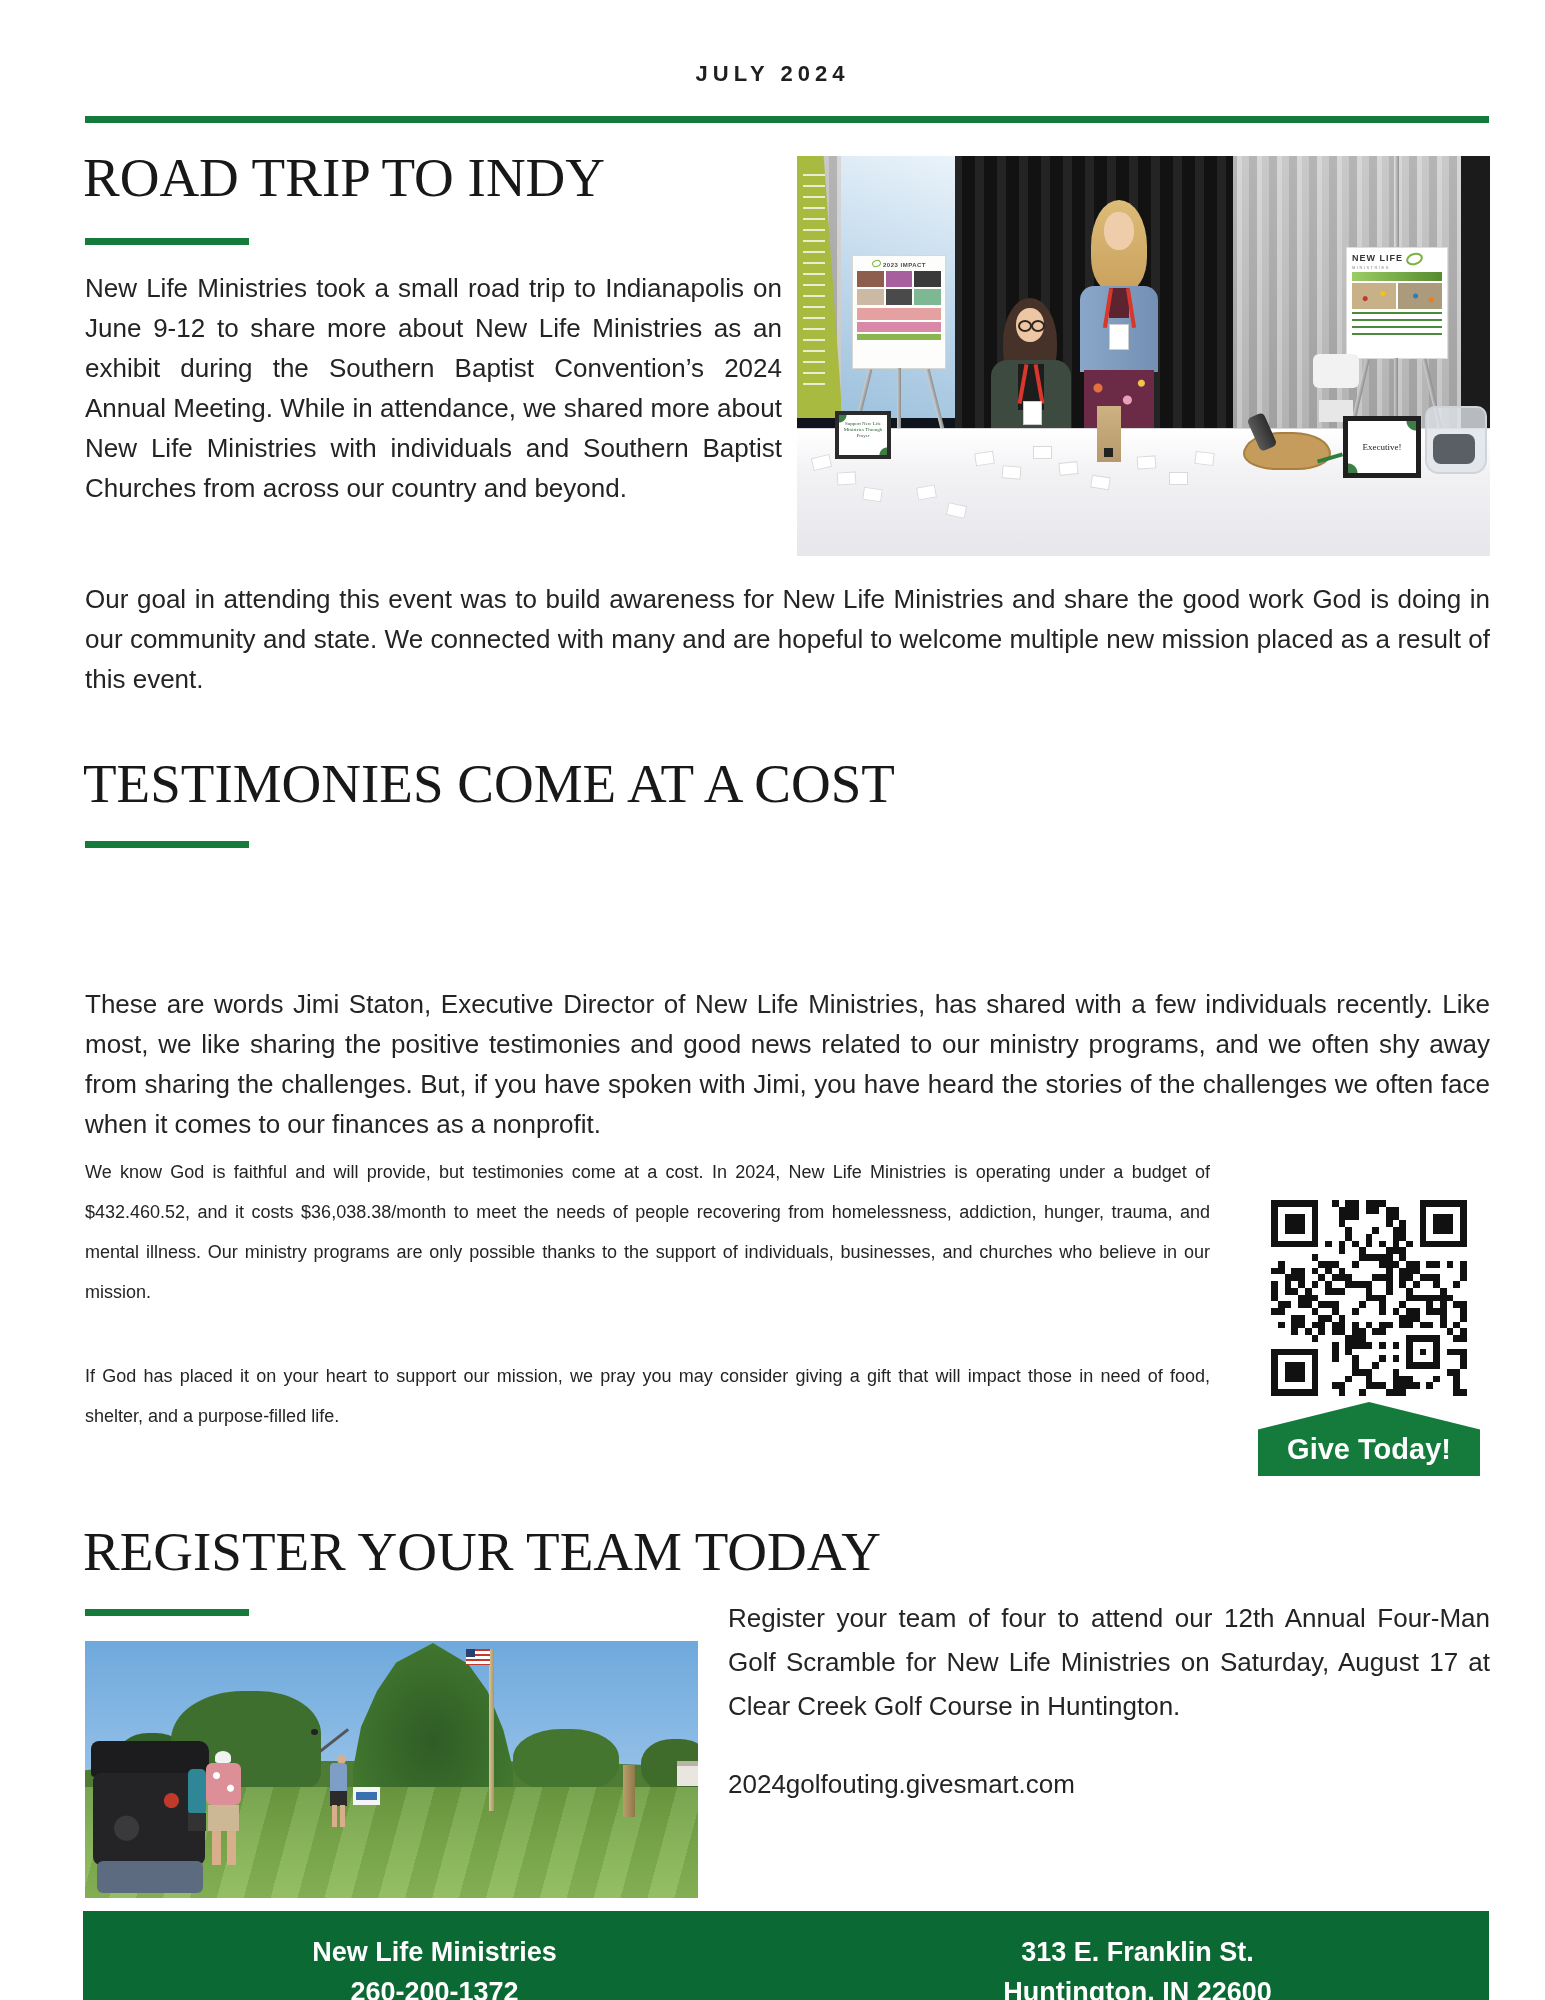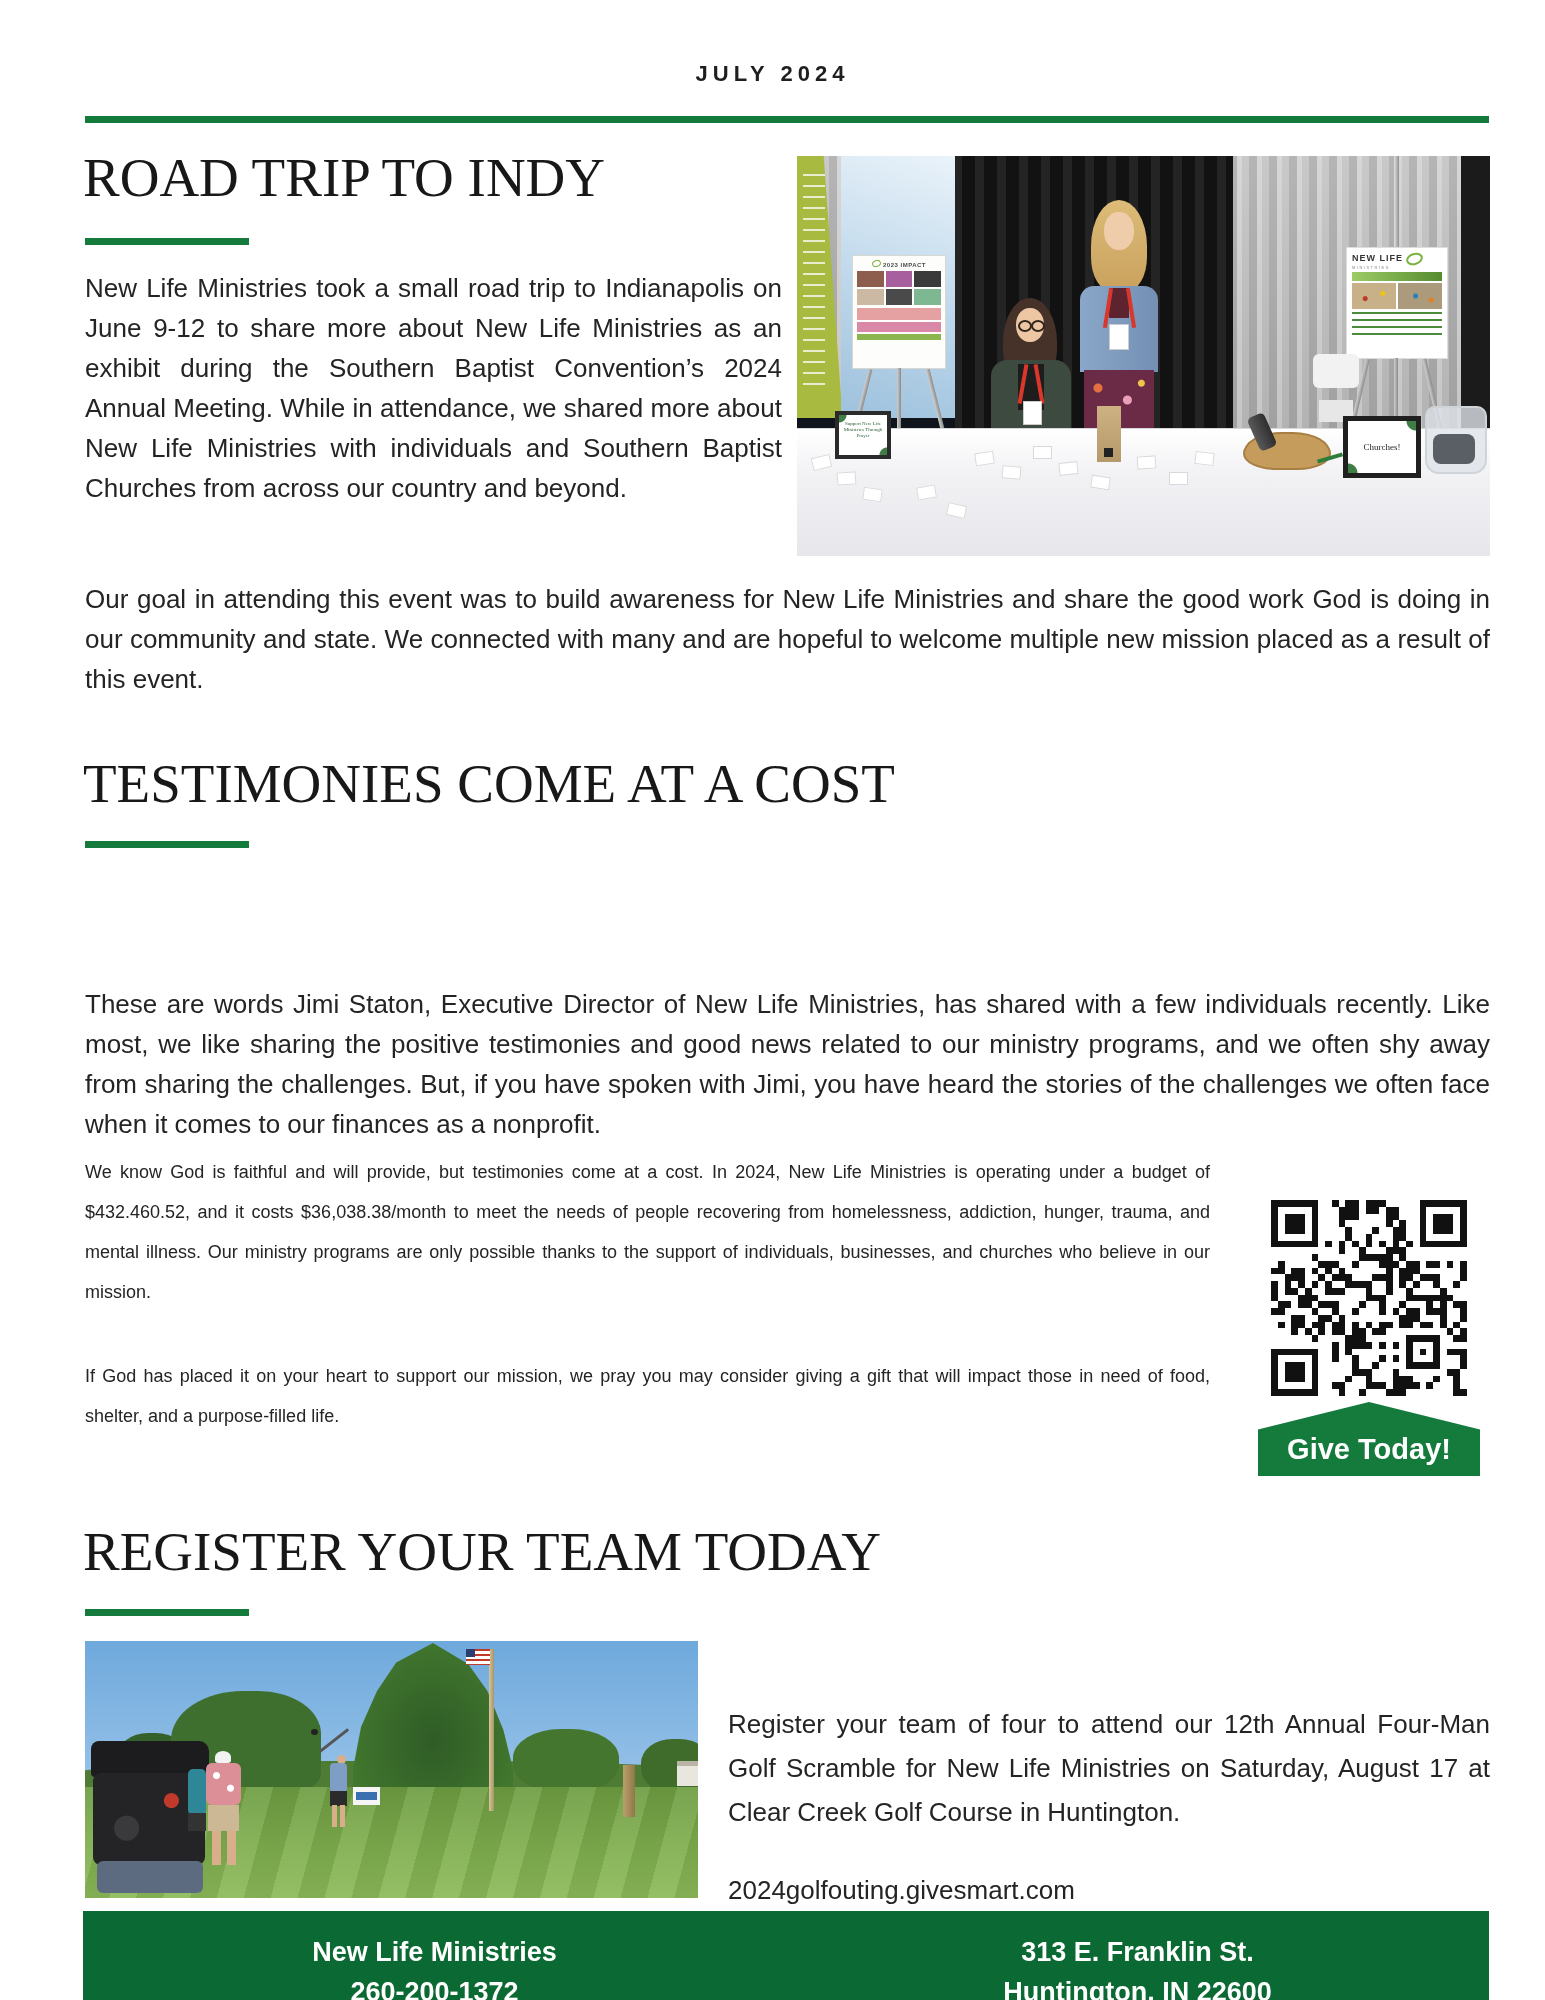--- a/index.html
+++ b/index.html
@@ -26,21 +26,21 @@
   .wrapblock .t3{margin-top:44px;}
   
   .qr-float{float:right;width:222px;margin:48px 10px 0 48px;}
   .qr{display:block;width:196px;height:196px;margin:0 auto;background:#fff;}
   .qr rect{fill:#111;}
   .give-btn{margin-top:6px;width:222px;height:74px;background:#157B3C;
     clip-path:polygon(50% 0%,100% 37%,100% 100%,0% 100%,0% 37%);
     display:flex;align-items:flex-end;justify-content:center;cursor:pointer;}
   .give-btn span{color:#ffffff;font-weight:700;font-size:29px;line-height:29px;padding-bottom:12px;}
   
-  .golf-col{position:absolute;left:728px;top:1674px;width:762px;}
+  .golf-col{position:absolute;left:728px;top:1568px;width:762px;}
   .golf-col p{margin:0;font-size:26px;line-height:44px;text-align:justify;color:#242424;}
   .golf-link{margin-top:34px !important;text-align:left !important;cursor:pointer;}
   
   .footer{position:absolute;left:83px;top:1883px;width:1406px;height:117px;background:#0B6A33;
     display:flex;color:#ffffff;font-weight:700;font-size:27px;line-height:40px;}
   .f-col{width:50%;text-align:center;padding-top:21px;}
   
   .photo-booth{position:absolute;left:797px;top:128px;width:693px;height:400px;overflow:hidden;
     background:repeating-linear-gradient(90deg,rgba(255,255,255,.25) 0 5px,rgba(0,0,0,0) 5px 12px,rgba(0,0,0,.10) 12px 20px),
                linear-gradient(180deg,#c9c9c9,#a8a8a8);}
@@ -275,21 +275,21 @@
     <div class="pb pb-card" style="left:40px;top:316px;transform:rotate(-4deg);"></div>
     <div class="pb pb-card" style="left:66px;top:332px;transform:rotate(8deg);"></div>
 
     <div class="pb pb-frame1">
       <div class="pb-frame1-in">Support New Life Ministries Through Prayer</div>
     </div>
     <div class="pb pb-plaque"></div>
     <div class="pb pb-basket"></div>
     <div class="pb pb-thermos"></div>
     <div class="pb pb-frame2">
-      <div class="pb-frame2-in">Churches!</div>
+      <div class="pb-frame2-in">Executive!</div>
     </div>
     <div class="pb pb-jar"></div>
     <div class="pb pb-pen"></div>
   </div>
 
   <p class="body para2">Our goal in attending this event was to build awareness for New Life Ministries and share the good work God is doing in our community and state. We connected with many and are hopeful to welcome multiple new mission placed as a result of this event.</p>
 
   <h1 class="h h2">TESTIMONIES COME AT A COST</h1>
   <div class="underline u2"></div>
   <p class="body t1">These are words Jimi Staton, Executive Director of New Life Ministries, has shared with a few individuals recently. Like most, we like sharing the positive testimonies and good news related to our ministry programs, and we often shy away from sharing the challenges. But, if you have spoken with Jimi, you have heard the stories of the challenges we often face when it comes to our finances as a nonprofit.</p>

